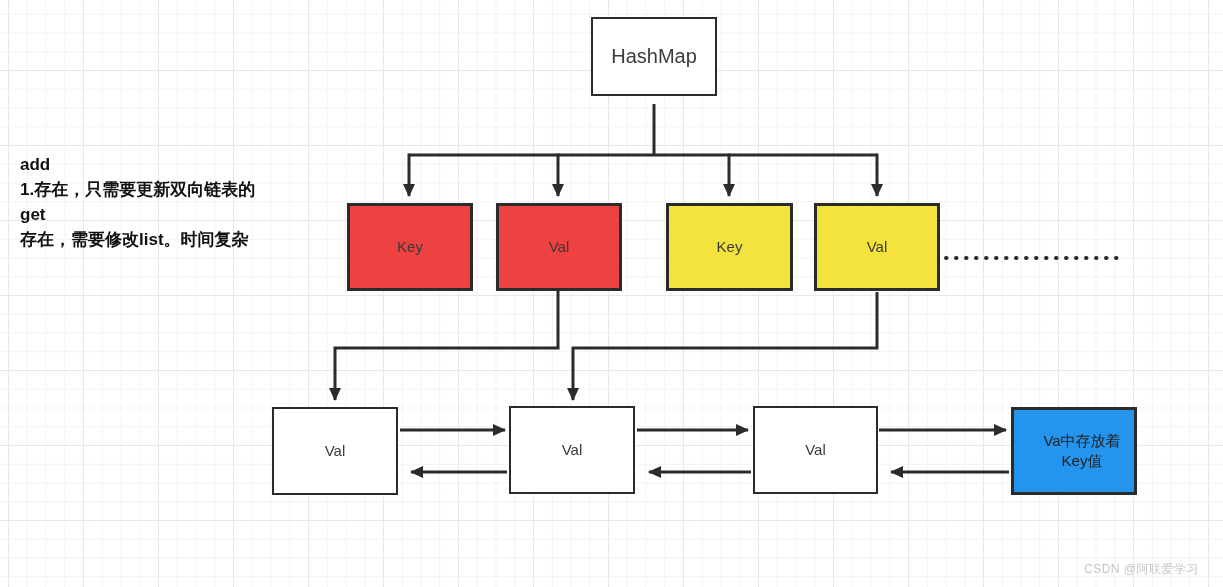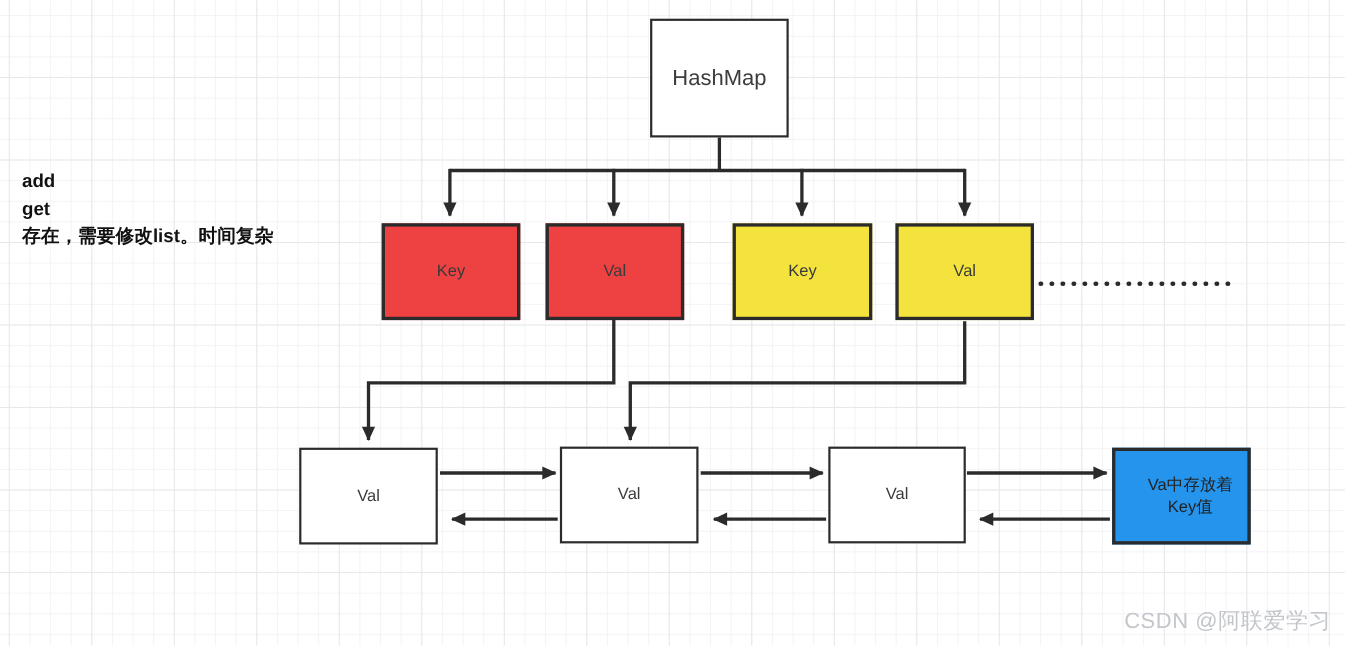--- a/index.html
+++ b/index.html
@@ -26,36 +26,36 @@
     box-sizing:border-box;
     border:3px solid #2b2b2b;
     display:flex;flex-direction:column;align-items:center;justify-content:center;
     font-size:15px;color:#3a3a3a;
     background:#fff;text-align:center;line-height:1.35;
   }
   .box.white{border-width:2px;}
   .box.red{background:#ee4141;}
   .box.yellow{background:#f5e33d;}
   .box.blue{background:#2494ec;color:#222;}
-  .b-hashmap{left:591px;top:17px;width:126px;height:108px;font-size:20px;color:#3c3c3c;border-width:2px;}
+  .b-hashmap{left:591px;top:17px;width:126px;height:79px;font-size:20px;color:#3c3c3c;border-width:2px;}
   .b-k1{left:347px;top:203px;width:126px;height:88px;}
   .b-v1{left:496px;top:203px;width:126px;height:88px;}
   .b-k2{left:666px;top:203px;width:127px;height:88px;}
   .b-v2{left:814px;top:203px;width:126px;height:88px;}
   .b-l1{left:272px;top:407px;width:126px;height:88px;}
   .b-l2{left:509px;top:406px;width:126px;height:88px;}
   .b-l3{left:753px;top:406px;width:125px;height:88px;}
   .b-l4{left:1011px;top:407px;width:126px;height:88px;padding-left:16px;}
   .note{
     position:absolute;left:20px;top:152px;width:300px;z-index:2;
     font-size:17px;font-weight:bold;color:#111;line-height:25px;
   }
   .watermark{
-    position:absolute;right:13px;bottom:9px;z-index:2;
-    font-size:20px;color:#c3c6cb;letter-spacing:0.5px;
+    position:absolute;right:24px;bottom:9px;z-index:2;
+    font-size:12px;color:#c3c6cb;letter-spacing:0.5px;
   }
 </style>
 </head>
 <body>
 
 <div class="canvas">
 
   <svg class="connectors" width="1223" height="587" viewBox="0 0 1223 587" fill="none" stroke="#2b2b2b" stroke-width="3">
     <defs>
       <marker id="ah" markerUnits="userSpaceOnUse" markerWidth="16" markerHeight="14" refX="13" refY="7" orient="auto">
@@ -79,20 +79,21 @@
     <path d="M637 430 H748" marker-end="url(#ah)"></path>
     <path d="M751 472 H649" marker-end="url(#ah)"></path>
     <path d="M879 430 H1006" marker-end="url(#ah)"></path>
     <path d="M1009 472 H891" marker-end="url(#ah)"></path>
 
     <path d="M946 258 H1126" stroke-width="4" stroke-linecap="round" stroke-dasharray="0.5 9.5"></path>
   </svg>
 
   <div class="note">
     <div>add</div>
+    <div>1.存在，只需要更新双向链表的</div>
     <div>get</div>
     <div>存在，需要修改list。时间复杂</div>
   </div>
 
   <div class="box b-hashmap">
     <span>HashMap</span>
   </div>
 
   <div class="box red b-k1">
     <span>Key</span>

